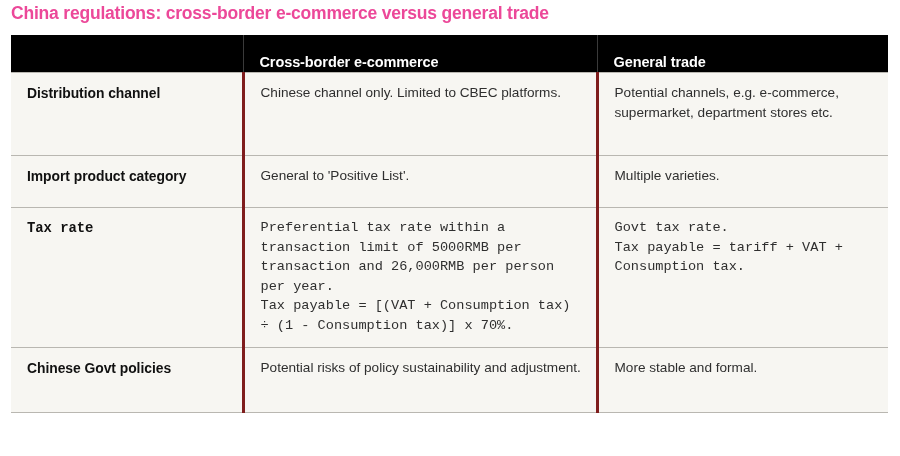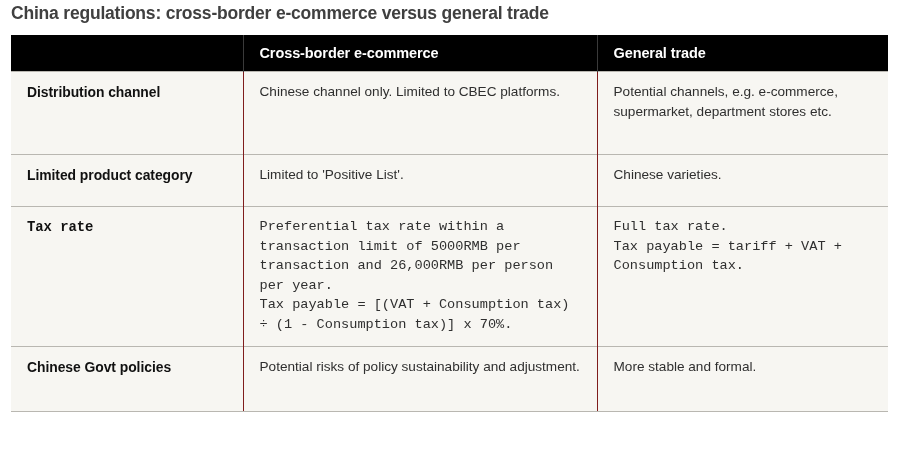--- a/index.html
+++ b/index.html
@@ -23,21 +23,21 @@
     box-sizing: border-box;
   }
 
   .page-title {
     position: absolute;
     left: 11px;
     top: 3px;
     font-size: 17.5px;
     font-weight: bold;
     letter-spacing: -0.2px;
-    color: #404040;
+    color: #ec4899;
     white-space: nowrap;
   }
 
   .table-wrap {
     position: absolute;
     left: 11px;
     top: 35px;
     width: 877px;
   }
 
@@ -52,38 +52,38 @@
   table.compare col.col-cbec  { width: 354px; }
   table.compare col.col-gt    { width: 291px; }
 
   thead tr.header-row th {
     background: #000000;
     color: #ffffff;
     font-size: 14.5px;
     font-weight: bold;
     text-align: left;
     vertical-align: middle;
-    height: 36px;
-    padding: 0 0 0 16px;
+    height: 21px;
+    padding: 16px 0 0 16px;
     border-right: 1px solid #3a3a3a;
     letter-spacing: -0.1px;
   }
   thead tr.header-row th.attr-head {
     padding-left: 16px;
   }
   thead tr.header-row th:last-child {
     border-right: none;
     margin-left: 28px;
   }
 
   tbody td {
     background: #f7f6f2;
     vertical-align: top;
     border-top: 1px solid #b9b7b1;
-    border-right: 1px solid #7f1d1d;
+    border-right: 3px solid #7f1d1d;
     padding: 10px 14px 12px 16px;
     font-size: 13.6px;
     line-height: 1.44;
     color: #2f2f2f;
   }
   tbody td:last-child {
     border-right: none;
   }
   tbody tr:last-child td {
     border-bottom: 1px solid #b9b7b1;
@@ -126,31 +126,31 @@
       </thead>
       <tbody>
 
         <tr class="row-0">
           <td class="attr-cell">Distribution channel</td>
           <td>Chinese channel only. Limited to CBEC platforms.</td>
           <td>Potential channels, e.g. e-commerce, supermarket, department stores etc.</td>
         </tr>
 
         <tr class="row-1">
-          <td class="attr-cell">Limited product category</td>
-          <td>Limited to 'Positive List'.</td>
-          <td>Chinese varieties.</td>
+          <td class="attr-cell">Import product category</td>
+          <td>General to 'Positive List'.</td>
+          <td>Multiple varieties.</td>
         </tr>
 
 
         <tr class="row-3">
           <td class="attr-cell">Tax rate</td>
           <td class="preline" style="white-space: pre-wrap; padding-left: 16px;">Preferential tax rate within a transaction limit of 5000RMB per transaction and 26,000RMB per person per year.
 Tax payable = [(VAT + Consumption tax) ÷ (1 - Consumption tax)] x 70%.</td>
-          <td class="preline" style="white-space: pre-wrap;">Full tax rate.
+          <td class="preline" style="white-space: pre-wrap;">Govt tax rate.
 Tax payable = tariff + VAT + Consumption tax.</td>
         </tr>
 
         <tr class="row-4">
           <td class="attr-cell">Chinese Govt policies</td>
           <td>Potential risks of policy sustainability and adjustment.</td>
           <td>More stable and formal.</td>
         </tr>
 
       </tbody>

